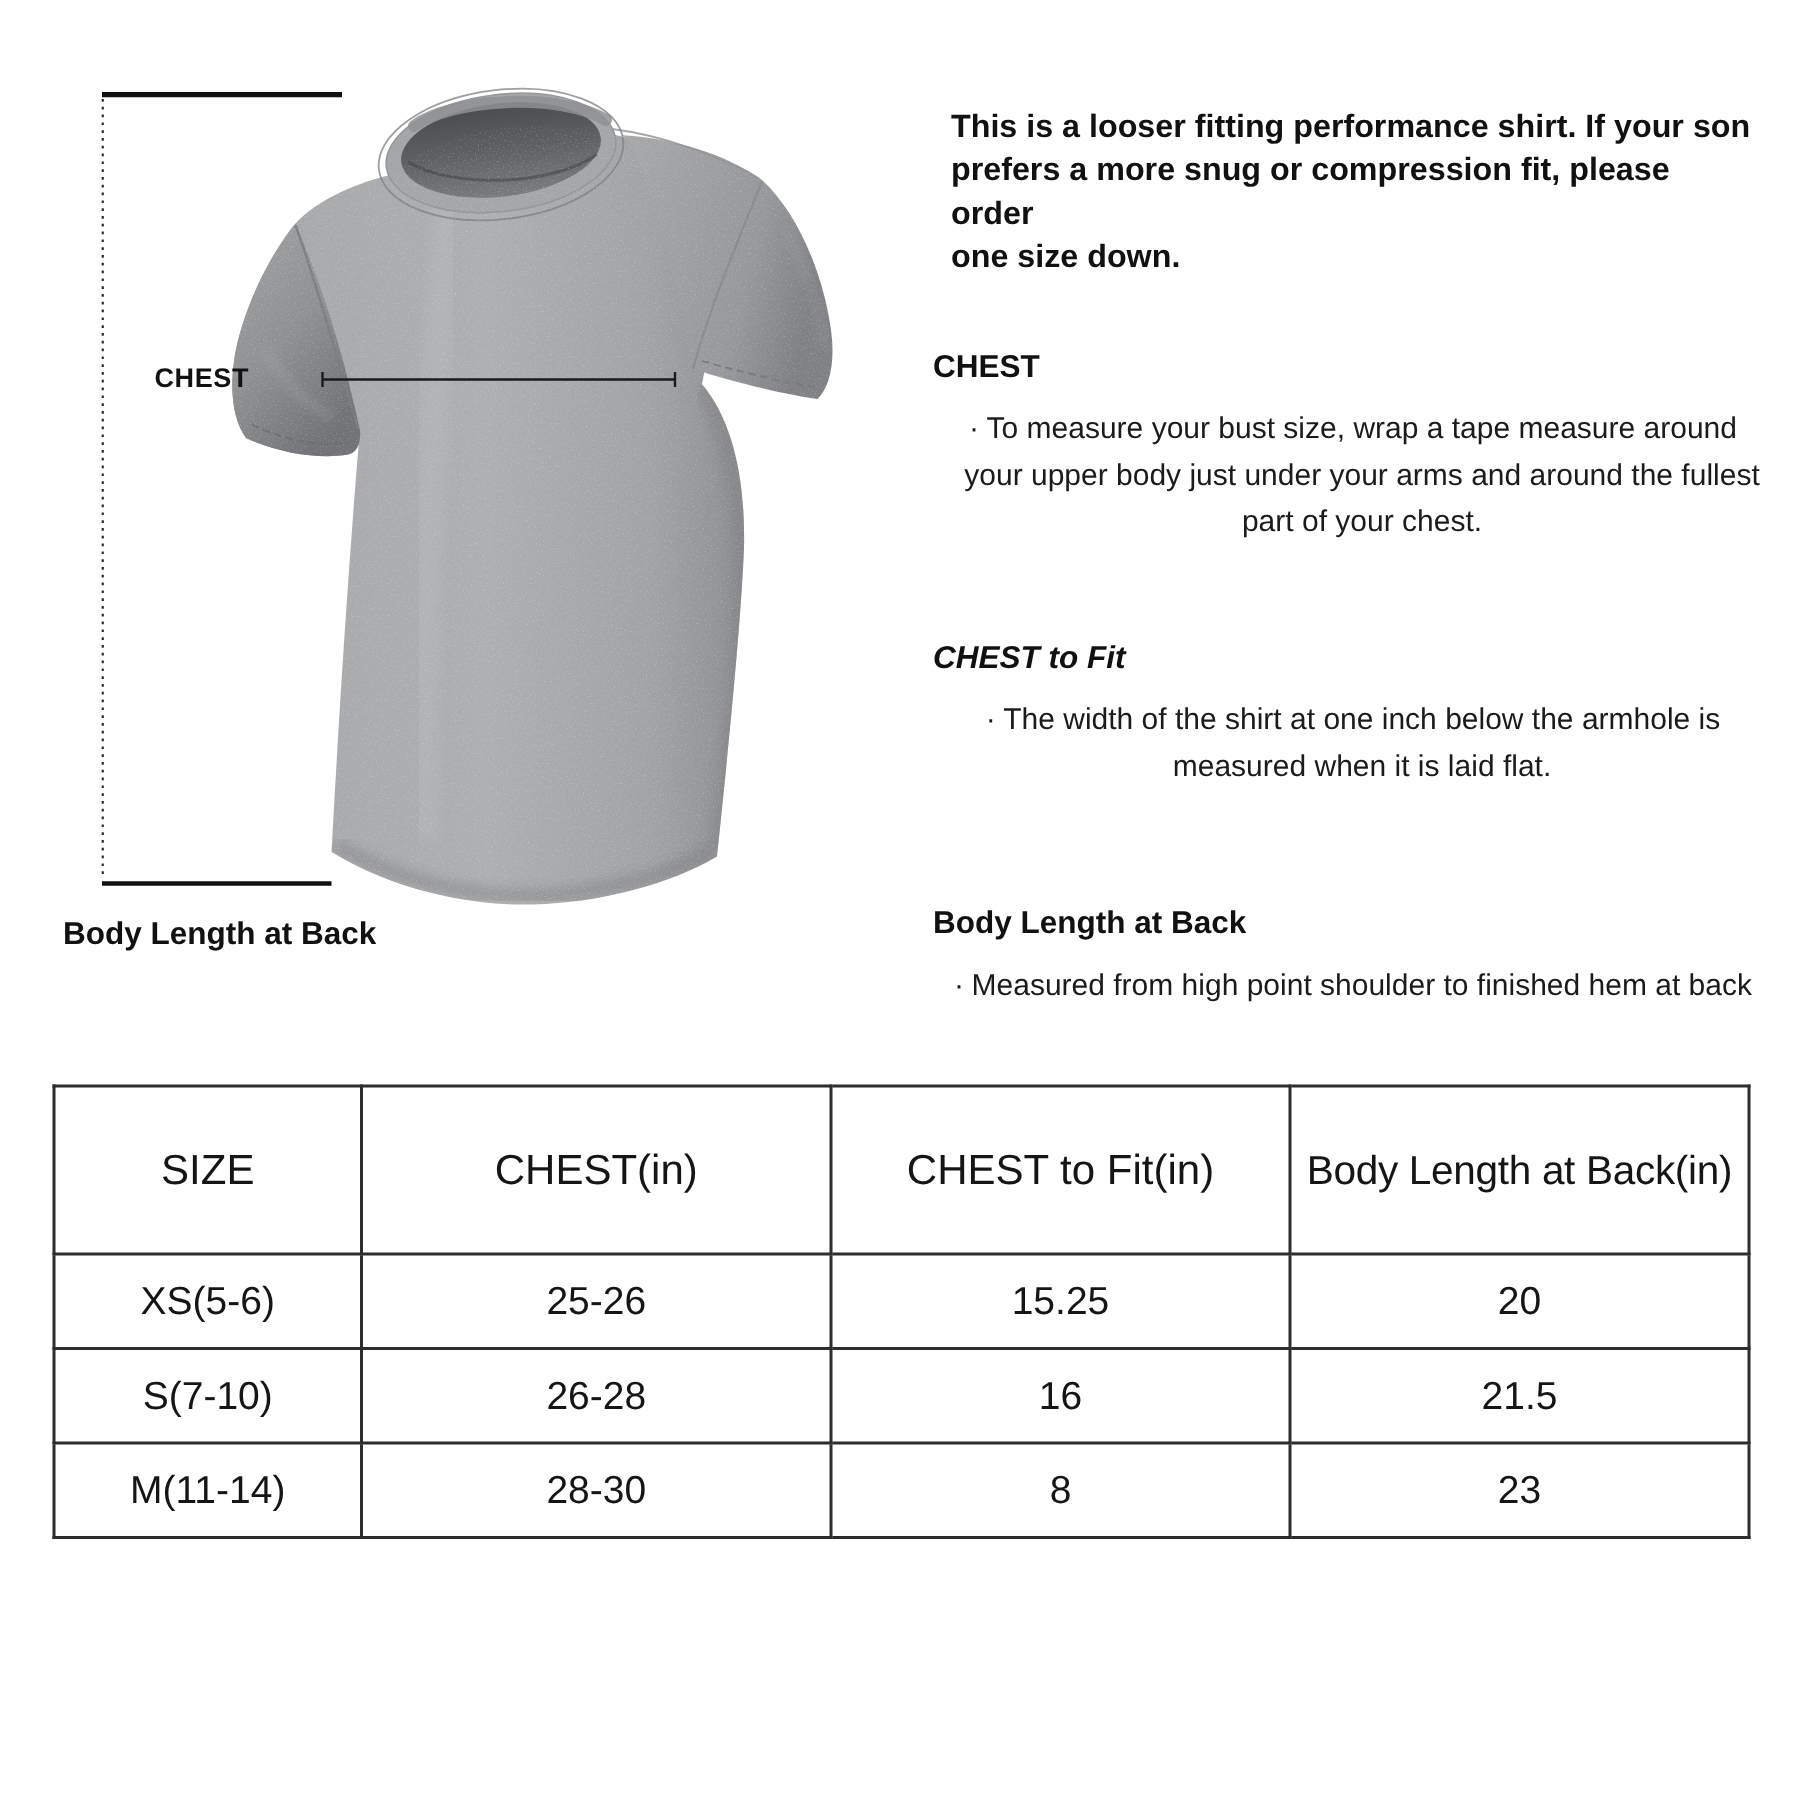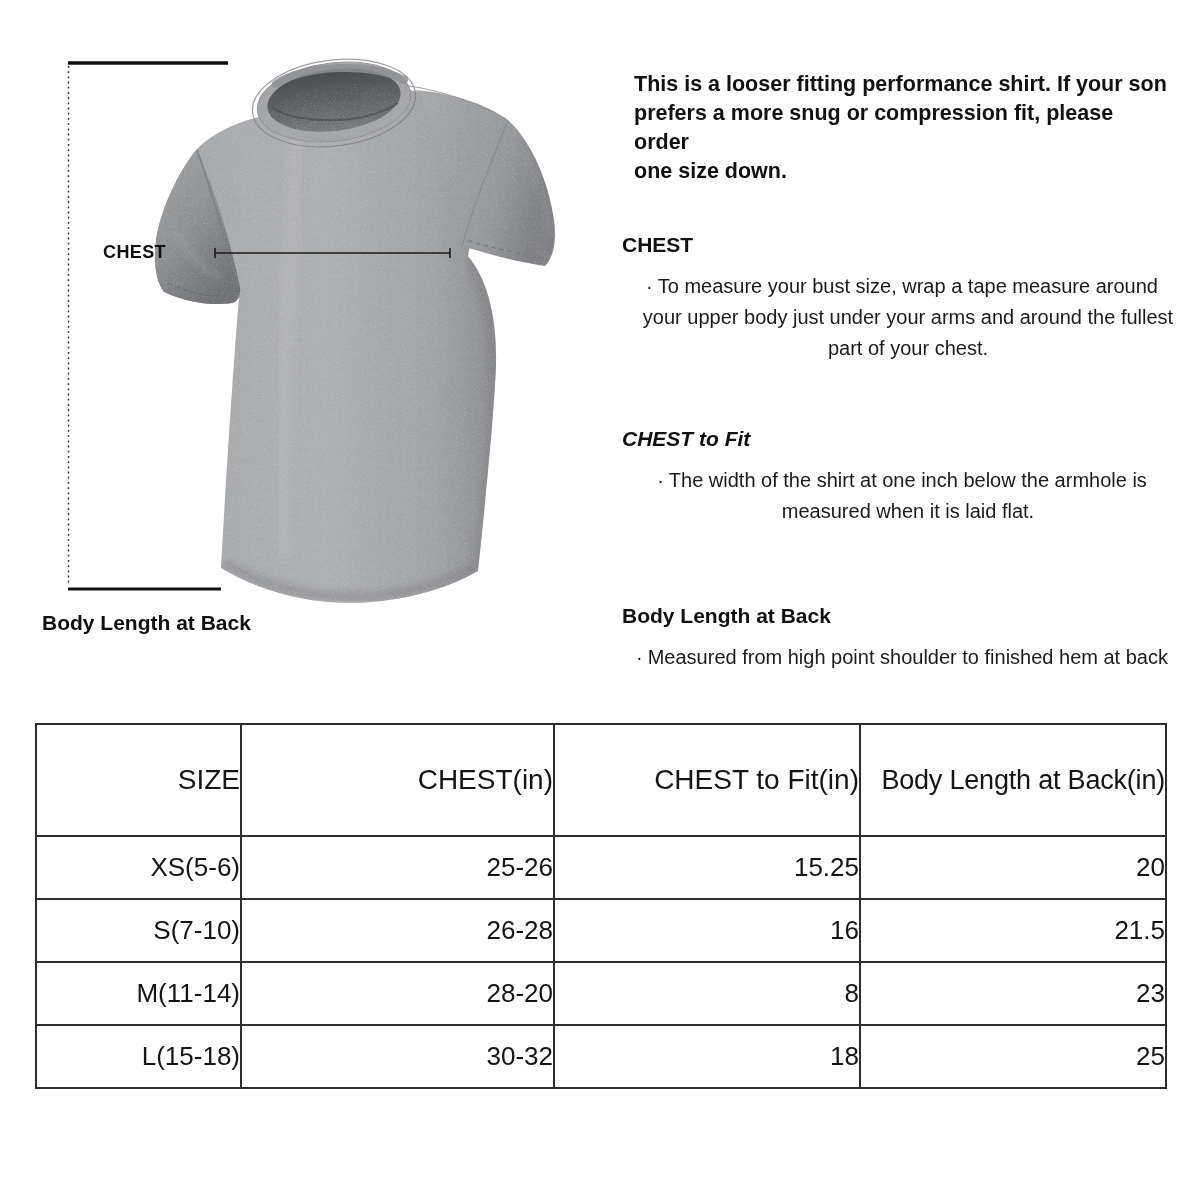--- a/index.html
+++ b/index.html
@@ -9,21 +9,21 @@
   .chest-label{position:absolute;left:103px;top:242px;font-size:18px;font-weight:bold;letter-spacing:.4px;}
   .bl-label{position:absolute;left:42px;top:611px;font-size:21px;font-weight:bold;}
   .desc{position:absolute;left:622px;top:58px;width:560px;}
   .intro{margin:12px;font-size:21.5px;font-weight:bold;line-height:29px;white-space:pre-line;}
   .sec-title{margin:0;font-size:21px;font-weight:bold;line-height:25px;}
   .mt-a{margin-top:46px;} .mt-b{margin-top:62px;font-style:italic;} .mt-c{margin-top:76px;}
   .bullet{margin:14px 0 0 0;font-size:20px;line-height:31px;padding-left:12px;text-indent:-12px;color:#1b1b1b;text-align:center;}
   .bullet .dot{margin-right:5px;}
   .bullet .btxt{white-space:pre-line;}
   .size-table{position:absolute;left:35px;top:723px;width:1130px;border-collapse:collapse;table-layout:fixed;}
-  .size-table th,.size-table td{border:2px solid #2d2d2d;text-align:right;vertical-align:middle;
+  .size-table th,.size-table td{border:2px solid #2d2d2d;text-align:center;vertical-align:middle;
         font-weight:normal;padding:0;color:#151515;}
   .size-table thead th{height:110px;font-size:28px;}
   .size-table thead th.last{font-size:27px;letter-spacing:-.2px;white-space:nowrap;}
   .size-table tbody td{height:61px;font-size:26px;}
 </style>
 </head>
 <body>
 
 <div class="page">
 
@@ -167,26 +167,20 @@
         <td>20</td>
       </tr>
       <tr>
         <td>S(7-10)</td>
         <td>26-28</td>
         <td>16</td>
         <td>21.5</td>
       </tr>
       <tr>
         <td>M(11-14)</td>
-        <td>28-20</td>
+        <td>28-30</td>
         <td>8</td>
         <td>23</td>
-      </tr>
-      <tr>
-        <td>L(15-18)</td>
-        <td>30-32</td>
-        <td>18</td>
-        <td>25</td>
       </tr>
     </tbody>
   </table>
 
 </div>
 
 </body></html>

